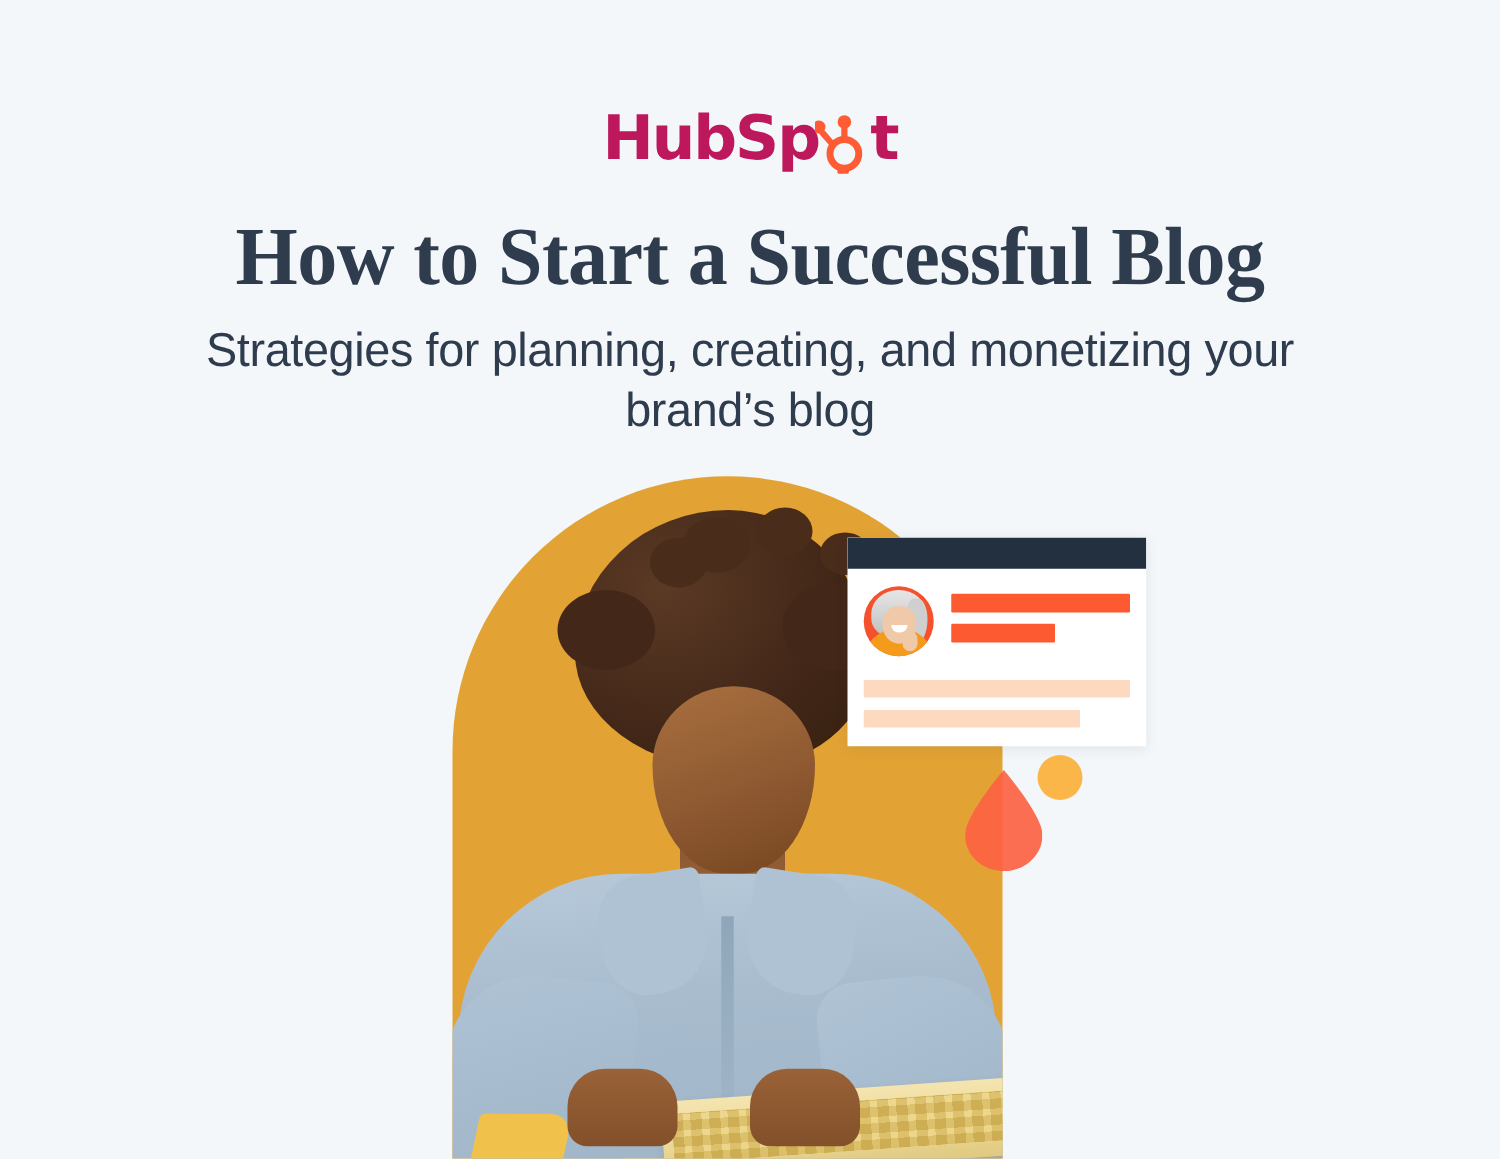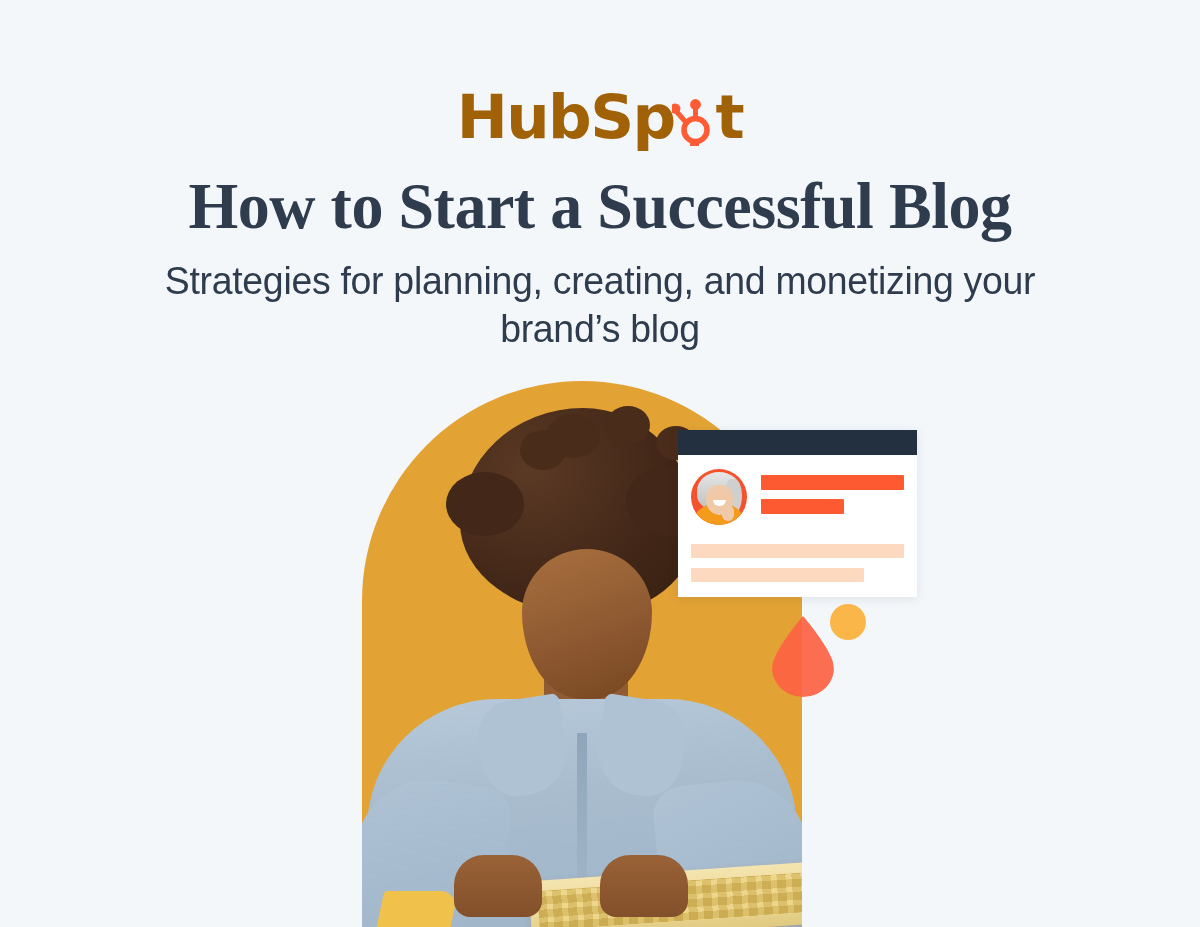--- a/index.html
+++ b/index.html
@@ -32,23 +32,23 @@
     width: 1200px;
     text-align: center;
     line-height: 1;
     user-select: none;
   }
   .brand-wordmark {
     display: inline-block;
     position: relative;
     font-family: "DejaVu Sans", sans-serif;
     font-weight: bold;
-    font-size: 61px;
+    font-size: 49px;
     letter-spacing: -1.5px;
-    color: #a16207;
+    color: #be185d;
     vertical-align: middle;
   }
   .brand-wordmark .wm-a { letter-spacing: -1.6px; }
   .sprocket {
     display: inline-block;
     position: relative;
     width: 46px;
     height: 50px;
     vertical-align: middle;
     margin: 0 -2px 0 -3px;

